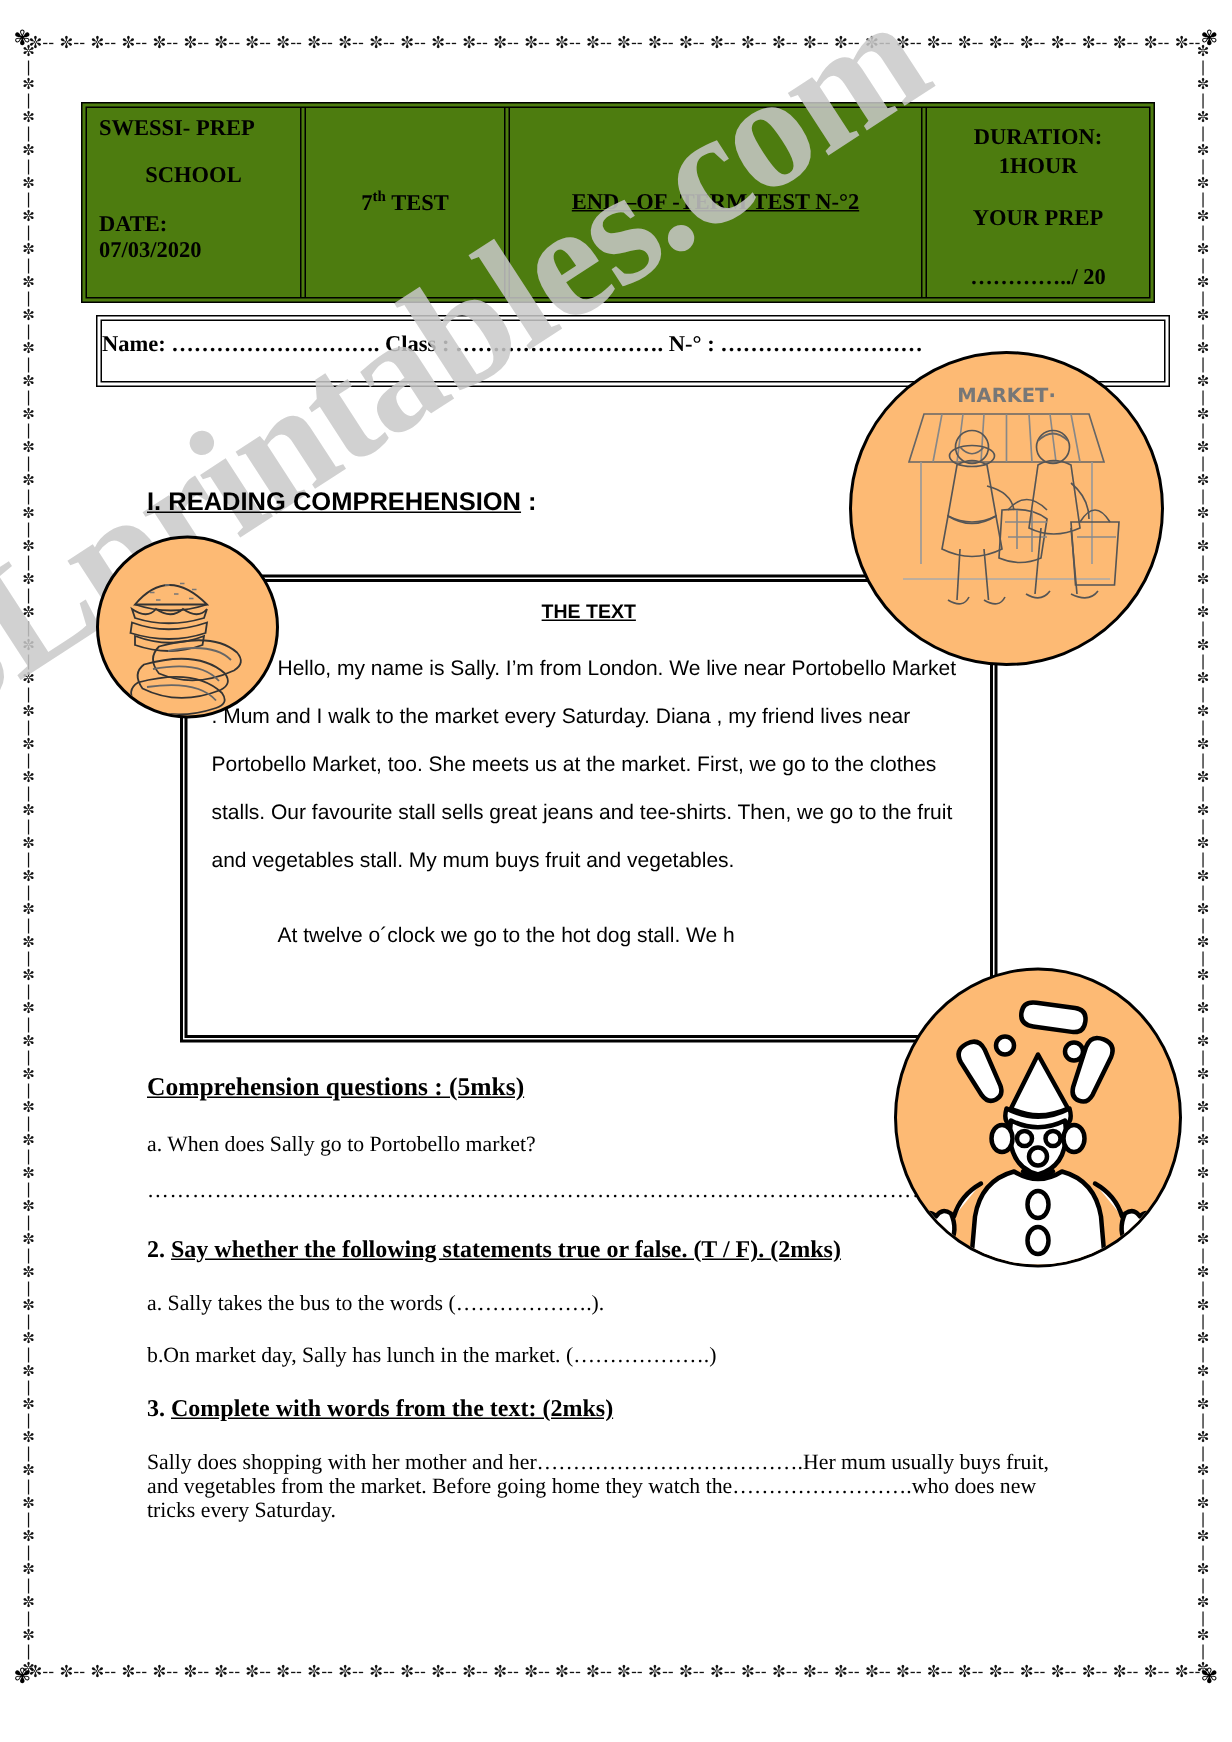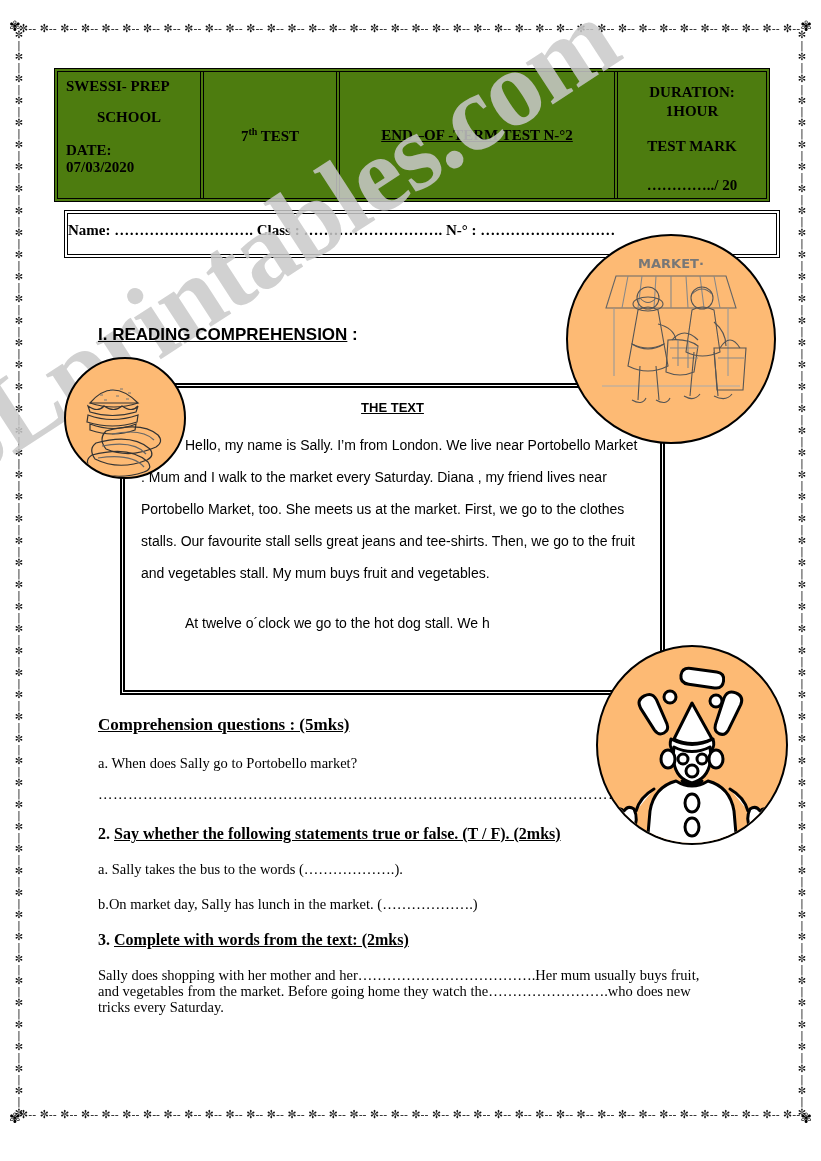--- a/index.html
+++ b/index.html
@@ -366,21 +366,21 @@
   </div>
   <div class="hcell c2">
     <span><span>7</span><span class="sup">th</span><span> TEST</span></span>
   </div>
   <div class="hcell c3">
     <span class="title">END  –OF -TERM TEST N-°2</span>
   </div>
   <div class="hcell c4">
     <div class="d1">DURATION:</div>
     <div class="d2">1HOUR</div>
-    <div class="d3">TEST  MARK</div>
+    <div class="d3">YOUR  PREP</div>
     <div class="d4">…………../ 20</div>
   </div>
 </div>
 
 <div id="name-row">Name: ……………………….   Class  : ……………………….   N-° : ………………………</div>
 
 <div id="sec-title">
   <span class="u">I. READING  COMPREHENSION</span><span> :</span>
 </div>
 

